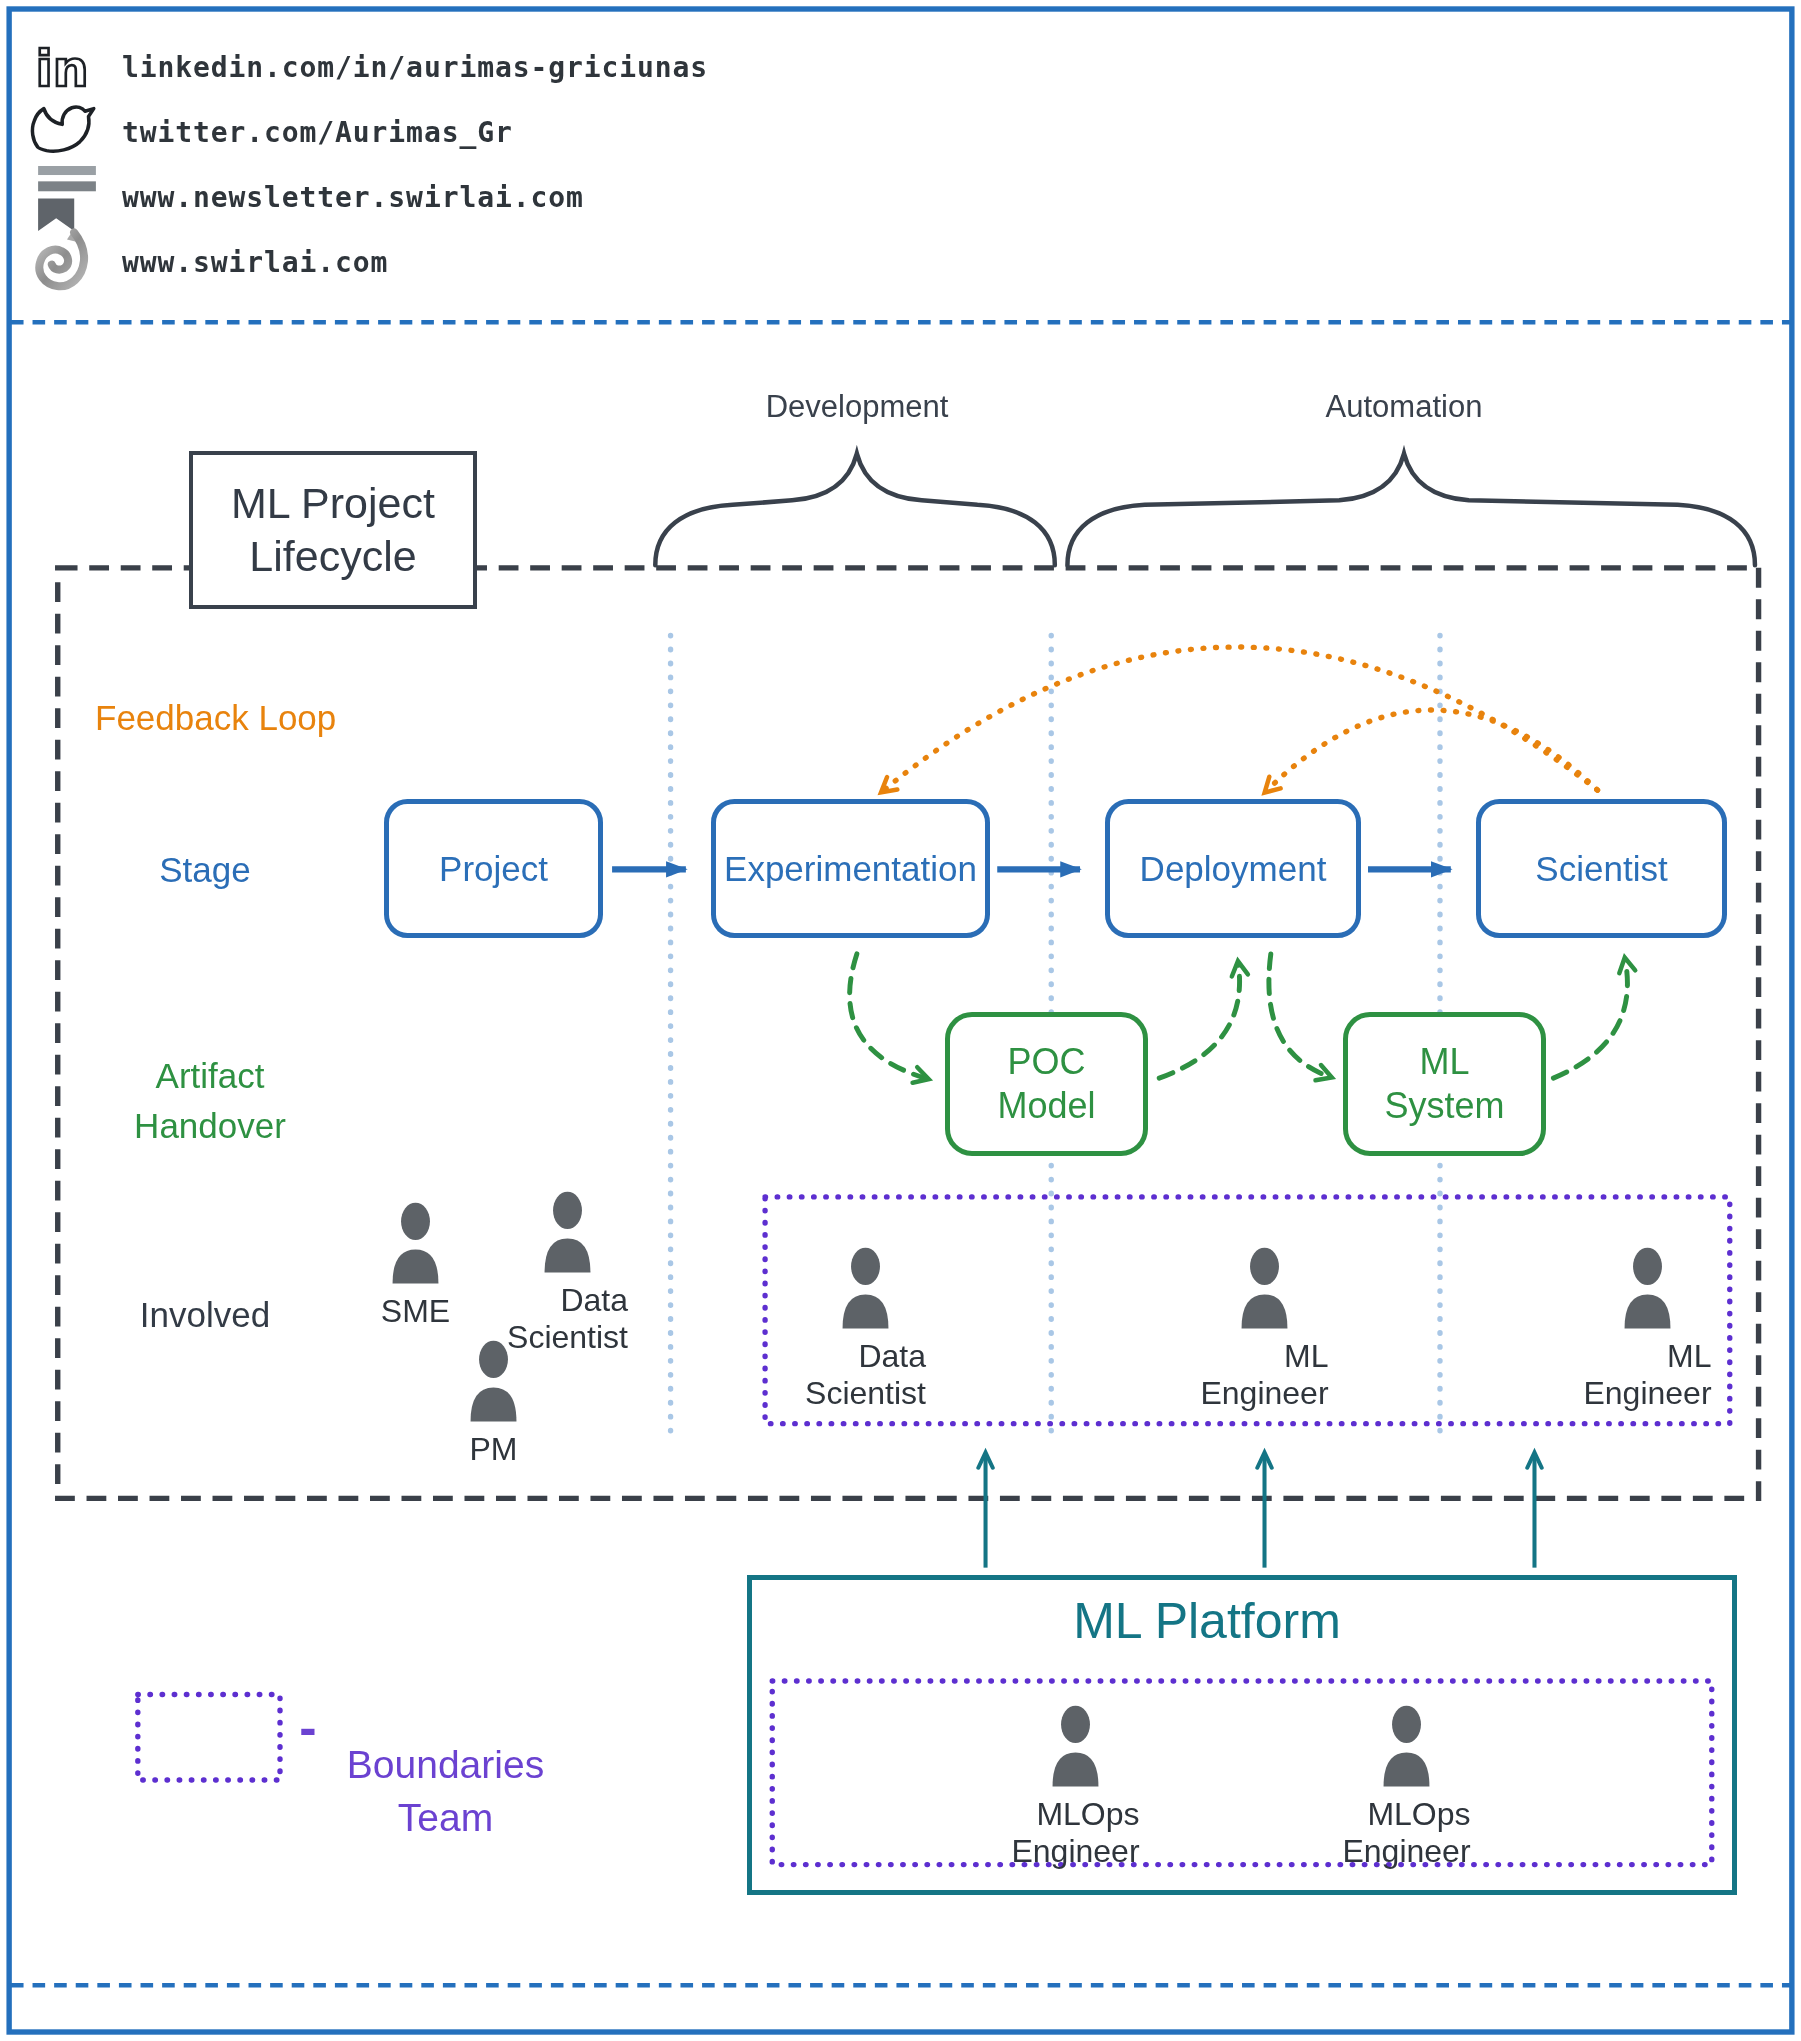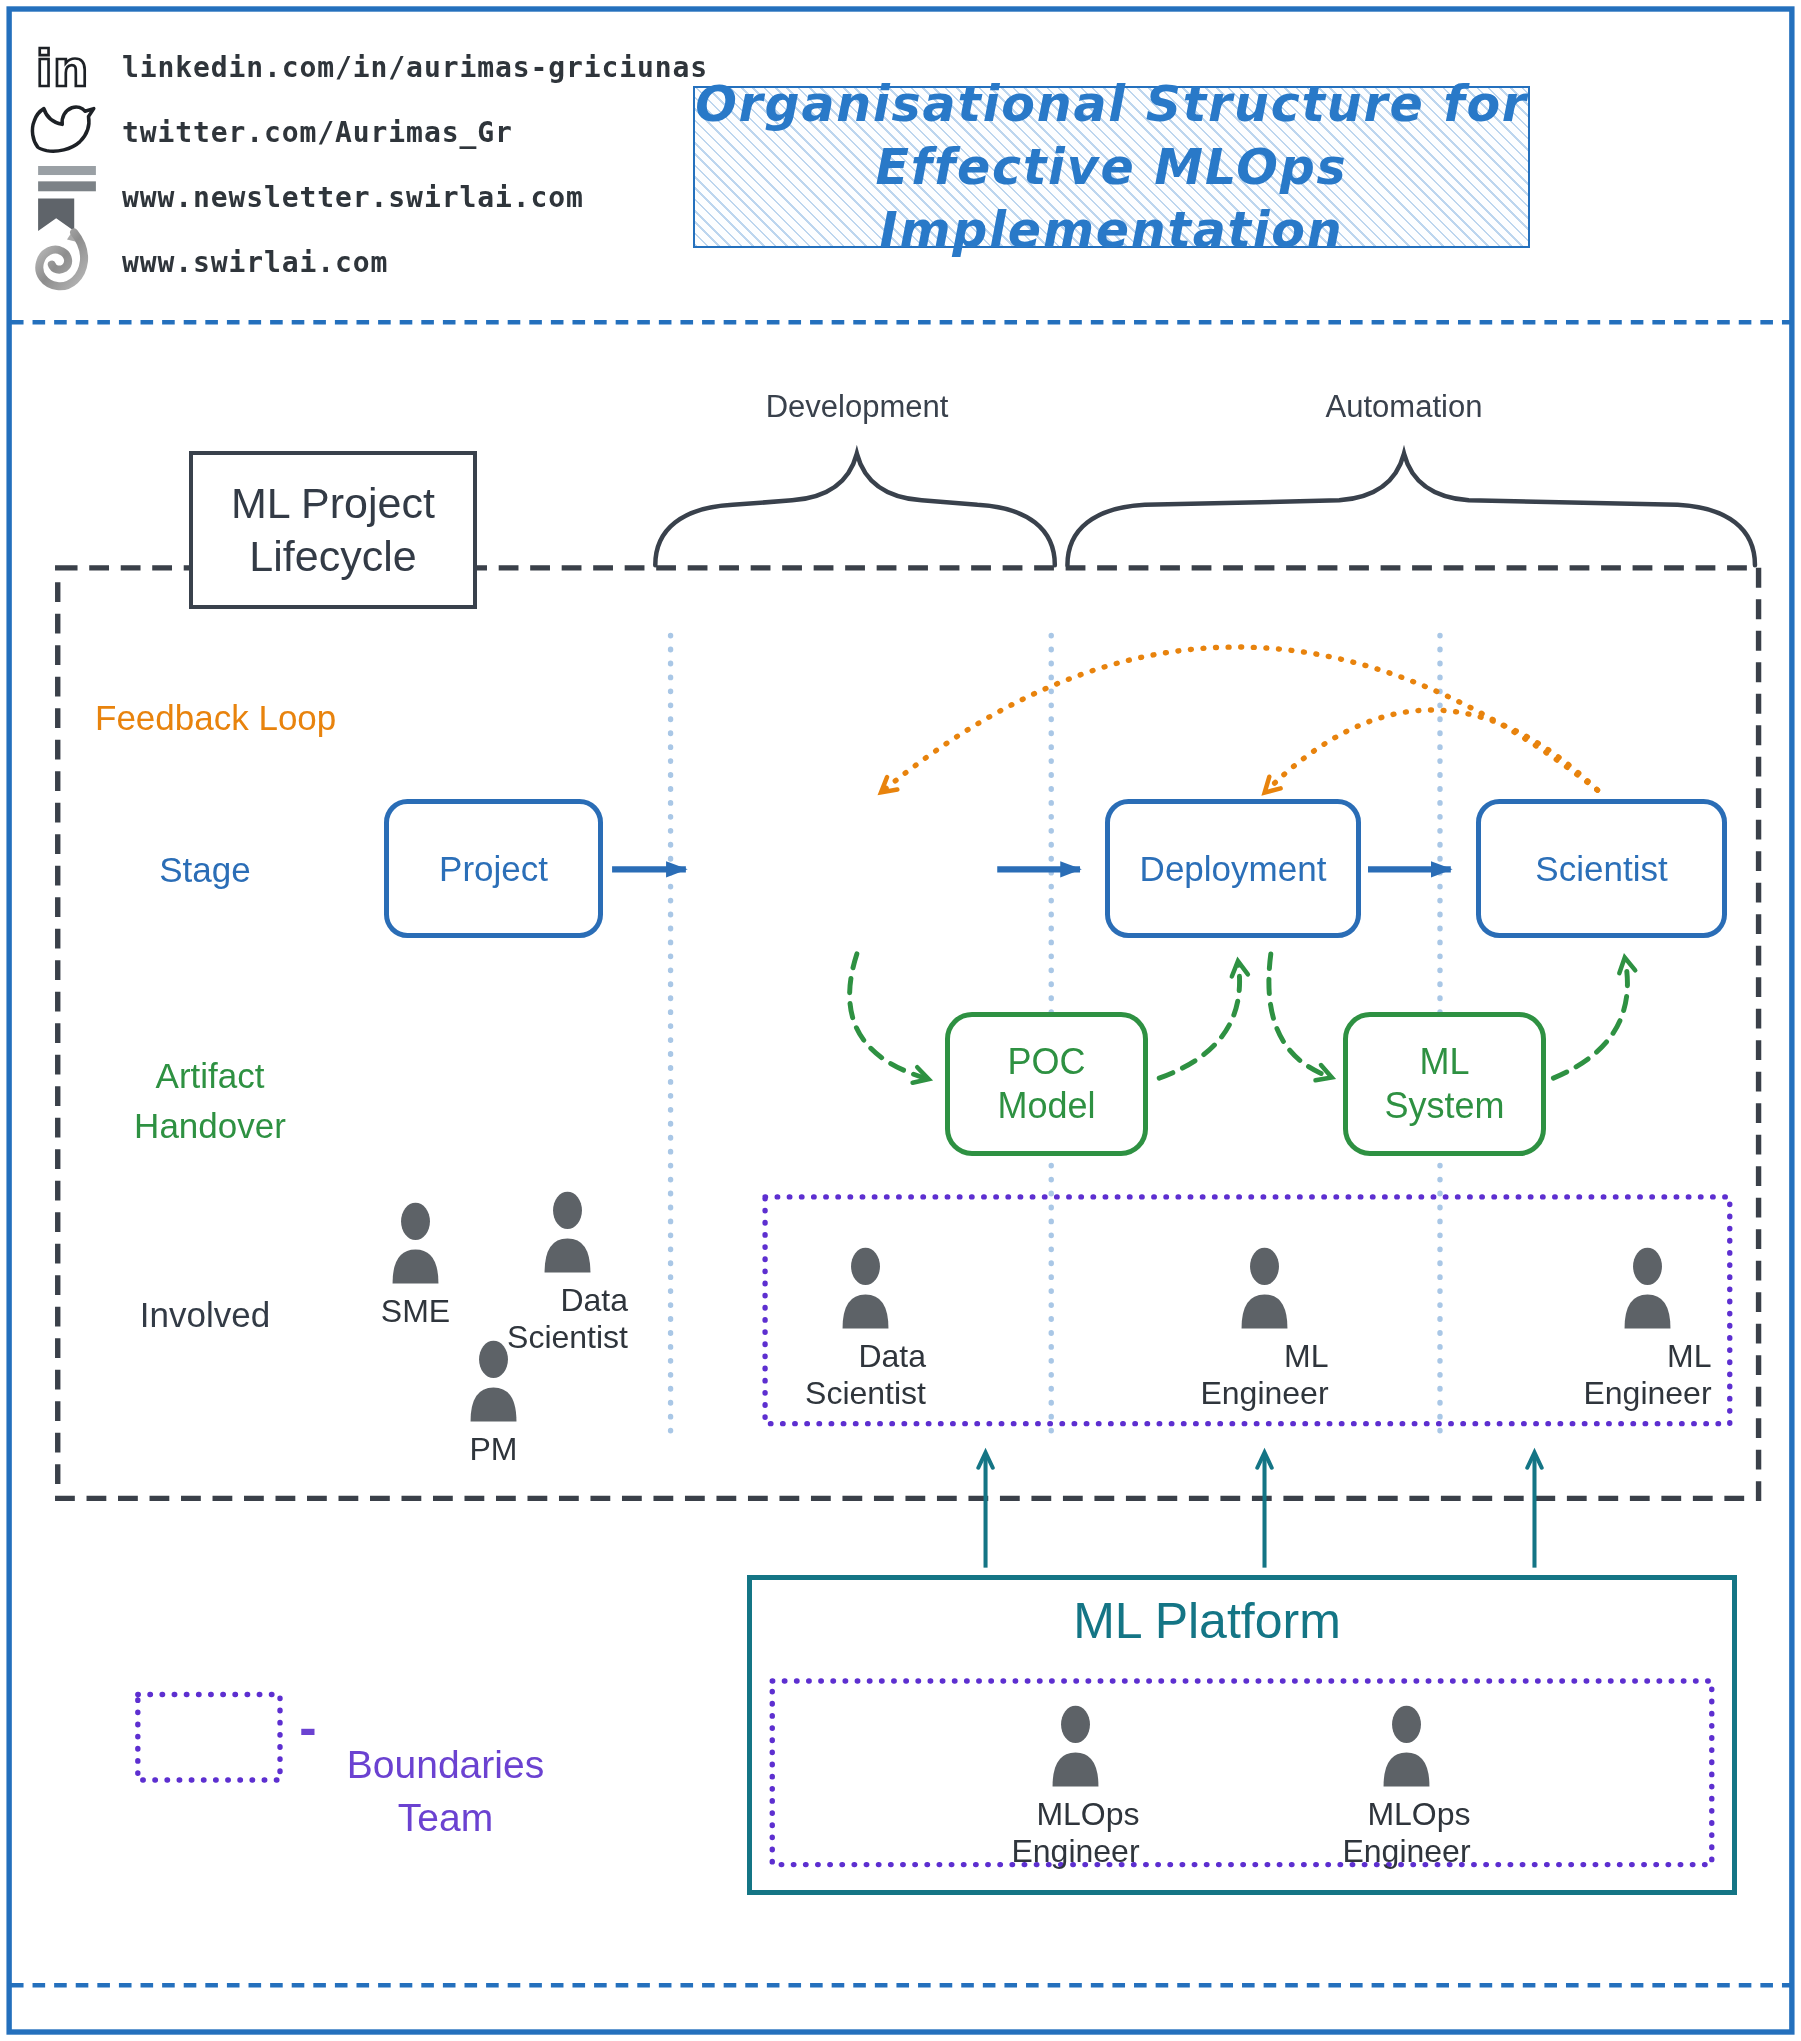--- a/index.html
+++ b/index.html
@@ -160,42 +160,39 @@
           <stop offset="0.5" stop-color="#8d8d8d"></stop>
           <stop offset="1" stop-color="#b8b8b8"></stop>
         </linearGradient>
       </defs>
       <path d="M46,4 L54,20 L38,16 Z" fill="#a9a9a9"></path>
       <path d="M46,8 C54,18 58,28 57,40 C55,58 42,70 27,68 C13,66 4,54 8,41 C11,30 23,24 32,29 C40,33 42,43 35,48 C30,51 23,50 21,44" fill="none" stroke="url(#swgrad)" stroke-width="9" stroke-linecap="round"></path>
     </svg>
   </div>
   <div class="abs link-text" style="left:122px;top:242px;height:40px;">www.swirlai.com</div>
 
-  <div class="abs center title-box">
-    <div class="title-line">Organisational Structure for</div>
-    <div class="title-line">Effective MLOps Implementation</div>
-  </div>
 
   <div class="abs center phase-label" style="left:677px;top:382px;width:360px;height:50px;">Development</div>
   <div class="abs center phase-label" style="left:1224px;top:382px;width:360px;height:50px;">Automation</div>
 
   <div class="abs center lifecycle-box">
     <div class="lifecycle-line">ML Project</div>
     <div class="lifecycle-line">Lifecycle</div>
   </div>
 
   <div class="abs row-label lbl-feedback" style="left:95px;top:698px;">Feedback Loop</div>
   <div class="abs center row-label lbl-stage" style="left:108px;top:846px;width:194px;height:47px;">Stage</div>
   <div class="abs center row-label lbl-artifact" style="left:95px;top:1050px;width:230px;height:101px;">
     <div>Artifact</div>
     <div>Handover</div>
   </div>
   <div class="abs center row-label lbl-involved" style="left:115px;top:1291px;width:180px;height:47px;">Involved</div>
 
   <div class="abs center stage-box" style="left:384px;width:219px;">Project</div>
+  <div class="abs center stage-box" style="left:711px;width:279px;">Experimentation</div>
   <div class="abs center stage-box" style="left:1105px;width:256px;">Deployment</div>
   <div class="abs center stage-box" style="left:1476px;width:251px;">Scientist</div>
 
   <div class="abs center artifact-box" style="left:945px;">
     <div>POC</div>
     <div>Model</div>
   </div>
   <div class="abs center artifact-box" style="left:1343px;">
     <div>ML</div>
     <div>System</div>

